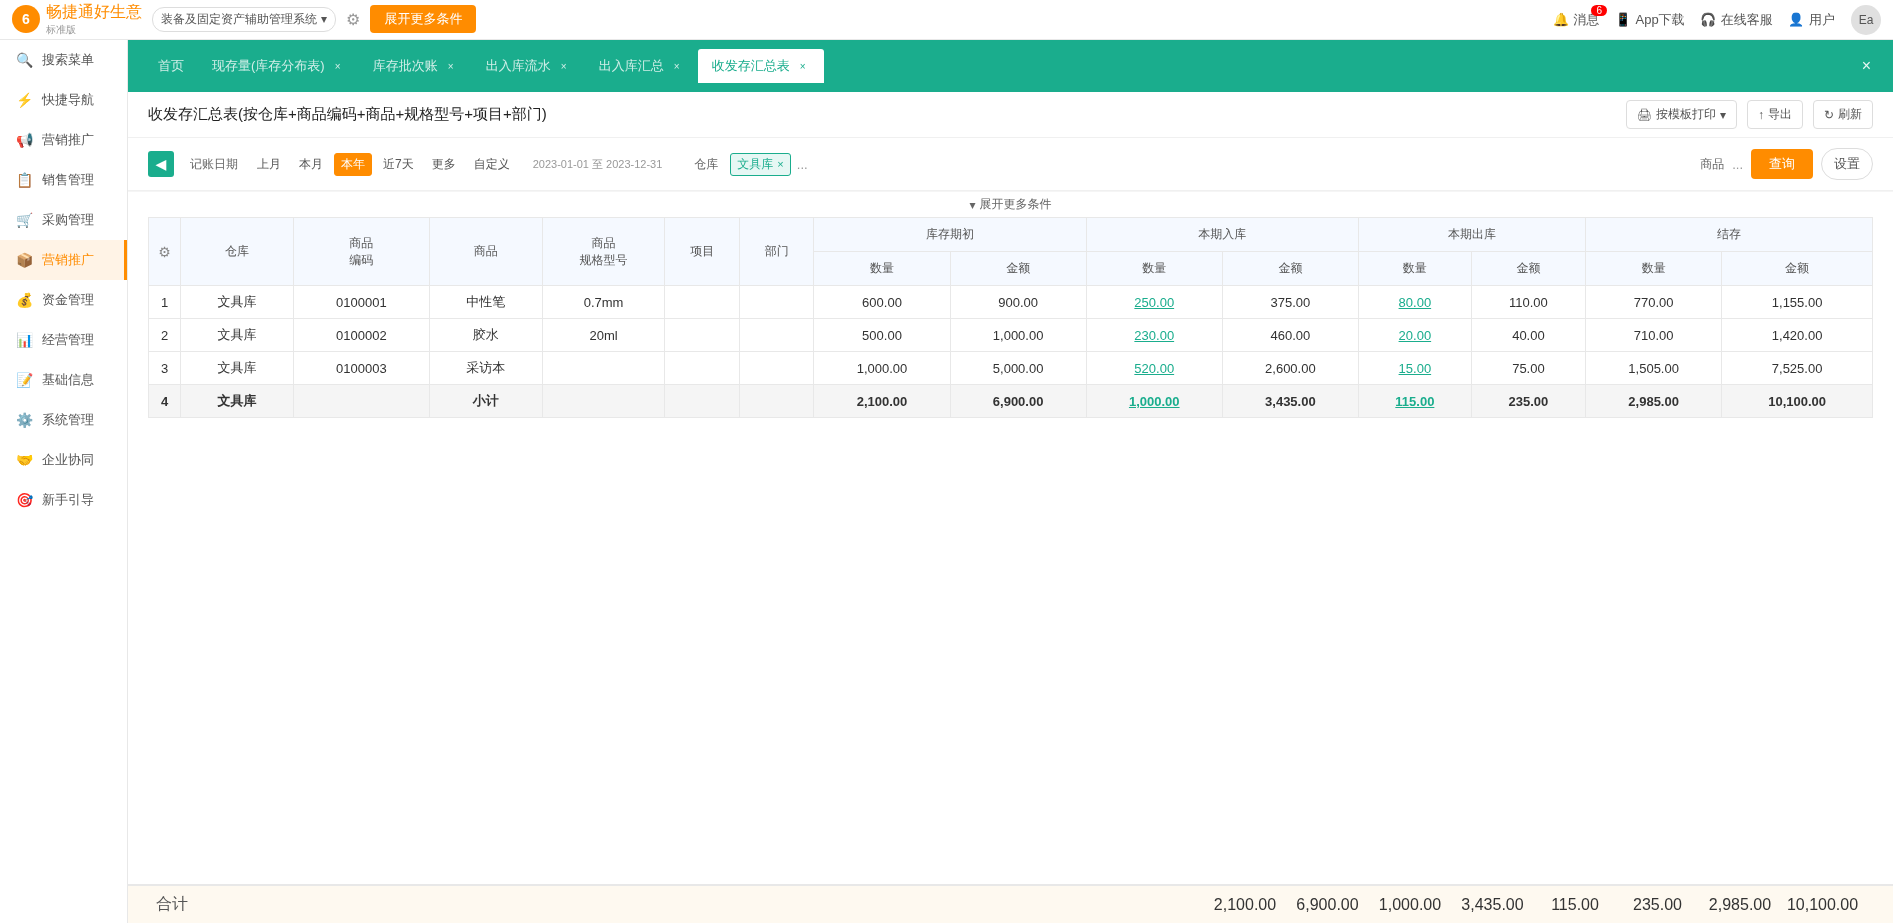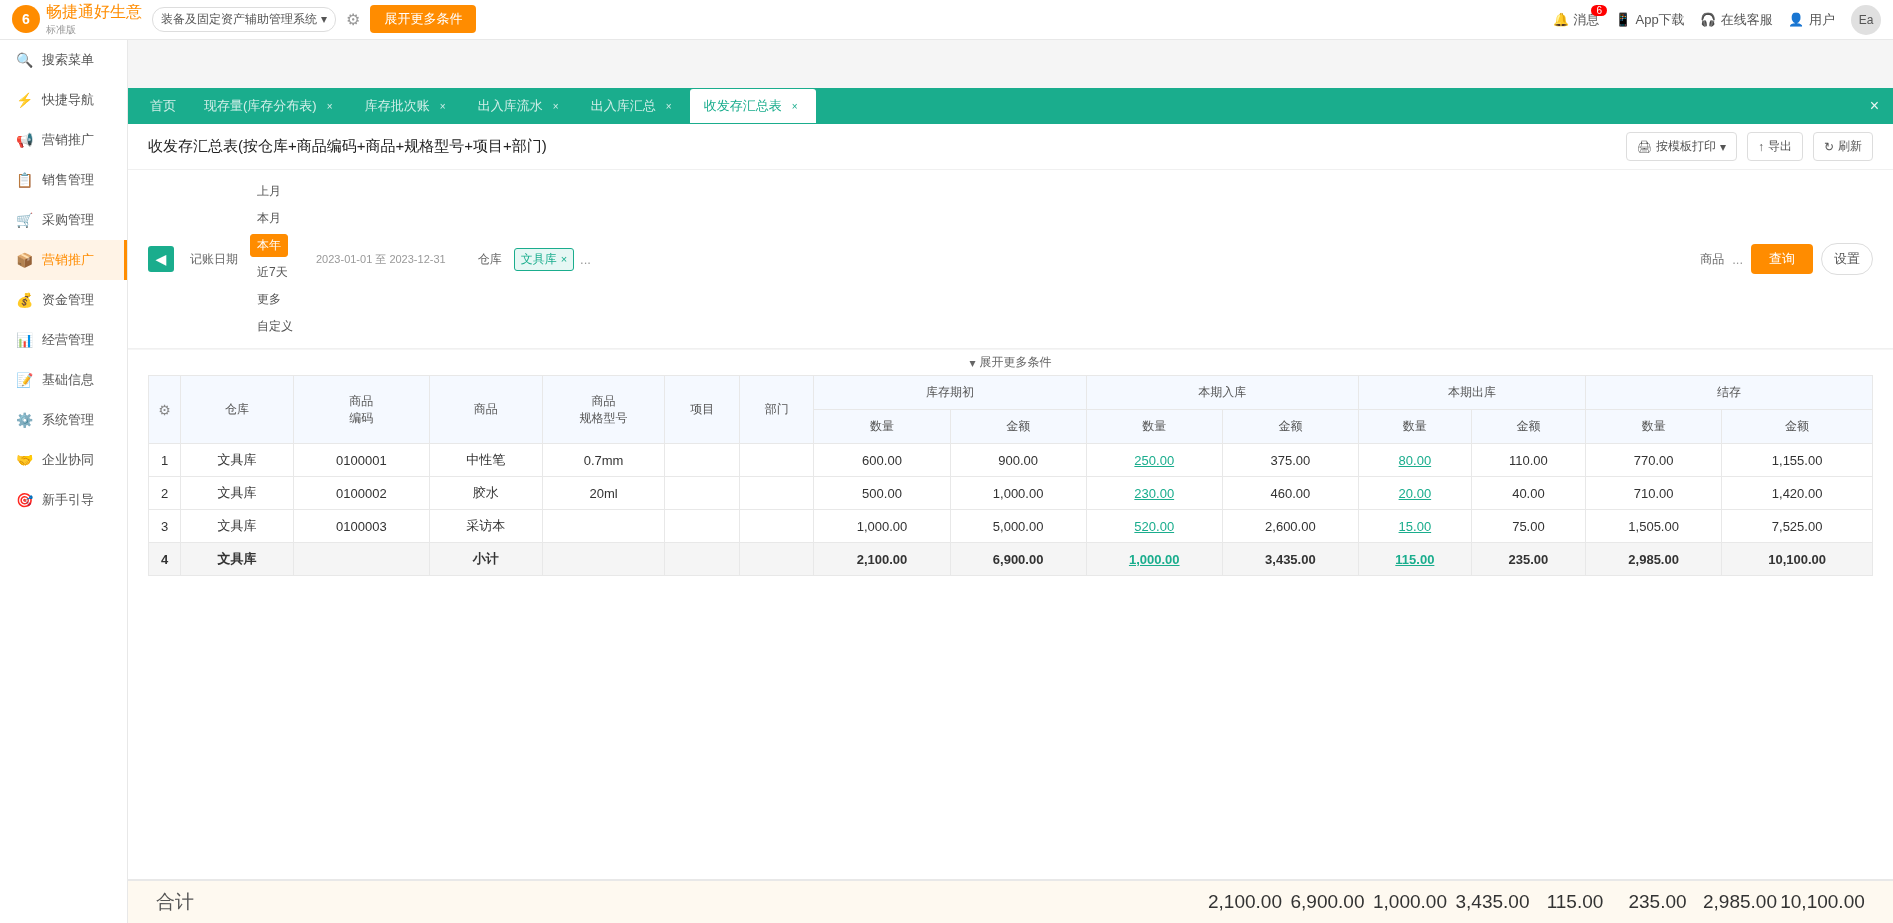--- a/index.html
+++ b/index.html
@@ -21,40 +21,40 @@
     .header-select { border: 1px solid #ddd; border-radius: 12px; padding: 3px 8px; font-size: 12px; background: #fff; color: #555; display: flex; align-items: center; gap: 4px; cursor: pointer; }
     .trial-btn { background: #ff8c00; color: #fff; border: none; border-radius: 4px; padding: 5px 14px; font-size: 13px; cursor: pointer; }
     .top-bar-right { display: flex; align-items: center; gap: 16px; color: #555; font-size: 13px; }
     .top-bar-right-item { display: flex; align-items: center; gap: 4px; cursor: pointer; position: relative; }
     .badge { background: #f00; color: #fff; border-radius: 8px; font-size: 10px; padding: 0 4px; position: absolute; top: -6px; right: -8px; min-width: 16px; text-align: center; }
     .sidebar-item { display: flex; align-items: center; gap: 8px; padding: 11px 16px; cursor: pointer; color: #555; font-size: 13px; transition: background 0.2s; }
     .sidebar-item.active { background: #fff3e6; color: #ff8c00; border-right: 3px solid #ff8c00; }
     .sidebar-icon { font-size: 14px; width: 18px; text-align: center; }
 
     
-    .tab-bar { background: #1aad8d; display: flex; align-items: center; padding: 0 8px; flex-shrink: 0; height: 36px; margin-top: 48px; }
+    .tab-bar { background: #1aad8d; display: flex; align-items: center; padding: 0 16px; flex-shrink: 0; height: 52px; }
     .tab { display: flex; align-items: center; gap: 6px; padding: 8px 14px; font-size: 13px; cursor: pointer; color: rgba(255,255,255,0.8); border-radius: 3px 3px 0 0; transition: background 0.2s; }
     .tab.active { background: #fff; color: #1aad8d; font-weight: 500; }
     .tab-close-btn { display: inline-flex; align-items: center; justify-content: center; width: 14px; height: 14px; border-radius: 50%; font-size: 10px; }
     .tab-bar-end { margin-left: auto; display: flex; align-items: center; }
     .tab-close-all { color: rgba(255,255,255,0.9); cursor: pointer; font-size: 16px; padding: 0 6px; }
 
     
     .page-content { flex: 1; background: #fff; display: flex; flex-direction: column; overflow: hidden; }
     .page-header { padding: 8px 20px 8px 20px; border-bottom: 1px solid #f0f0f0; display: flex; align-items: center; justify-content: space-between; }
     .page-title { font-size: 15px; font-weight: 500; color: #222; }
     .page-header-actions { display: flex; align-items: center; gap: 10px; }
     .action-btn { display: flex; align-items: center; gap: 4px; padding: 5px 10px; border: 1px solid #ddd; border-radius: 4px; cursor: pointer; font-size: 12px; color: #555; background: #fff; }
 
     
     .filter-bar { padding: 10px 20px; border-bottom: 1px solid #f0f0f0; display: flex; align-items: center; gap: 16px; flex-shrink: 0; }
     .filter-expand-btn { width: 26px; height: 26px; background: #1aad8d; color: #fff; border-radius: 3px; display: flex; align-items: center; justify-content: center; cursor: pointer; font-size: 14px; flex-shrink: 0; }
     .filter-row { display: flex; align-items: center; gap: 12px; flex: 1; }
     .filter-label { color: #666; font-size: 12px; white-space: nowrap; }
-    .date-options { display: flex; align-items: flex-start; gap: 4px; flex-direction: column; }
+    .date-options { display: flex; align-items: flex-end; gap: 4px; }
     .date-btn { padding: 2px 6px; border-radius: 3px; cursor: pointer; font-size: 12px; color: #555; border: 1px solid transparent; }
     .date-btn.active { background: #ff8c00; color: #fff; border-color: #ff8c00; border-radius: 3px; }
     .date-range { font-size: 11px; color: #999; }
     .filter-tag-group { display: flex; align-items: center; gap: 6px; }
     .filter-tag { background: #e6f7f4; border: 1px solid #1aad8d; border-radius: 3px; padding: 2px 6px; font-size: 12px; color: #1aad8d; display: flex; align-items: center; gap: 4px; }
     .filter-tag-remove { cursor: pointer; font-size: 11px; }
     .filter-more { color: #999; cursor: pointer; font-size: 13px; }
     .filter-right { margin-left: auto; display: flex; align-items: center; gap: 8px; }
     .expand-more-btn { display: flex; align-items: center; gap: 4px; color: #666; font-size: 12px; cursor: pointer; justify-content: center; padding: 4px 0; border-top: 1px solid #f5f5f5; }
     .filter-section { flex-shrink: 0; }
@@ -63,21 +63,21 @@
     .table-section { flex: 1; overflow: auto; padding: 0 20px; }
     .data-table { width: 100%; border-collapse: collapse; font-size: 13px; }
     .data-table th { background: #f5f9ff; color: #555; font-weight: 500; text-align: center; padding: 8px 6px; border: 1px solid #e8e8e8; white-space: nowrap; font-size: 12px; }
     .data-table td { padding: 7px 8px; border: 1px solid #e8e8e8; text-align: center; color: #333; }
     .data-table .row-subtotal td { font-weight: bold; background: #f5f5f5; }
     .num-link { color: #1aad8d; text-decoration: underline; cursor: pointer; }
     .settings-col { width: 32px; }
     .table-settings-btn { color: #999; cursor: pointer; font-size: 14px; }
 
     
-    .table-footer { background: #fef9f0; border-top: 2px solid #e8e8e8; padding: 8px 28px; display: flex; align-items: center; font-size: 19px; font-weight: 500; flex-shrink: 0; }
+    .table-footer { background: #fef9f0; border-top: 2px solid #e8e8e8; padding: 8px 28px; display: flex; align-items: center; font-size: 16px; font-weight: 500; flex-shrink: 0; }
     .footer-label { color: #555; margin-right: 20px; }
     .footer-values { display: flex; gap: 0; flex: 1; }
     .header-gear { color: #888; cursor: pointer; }
 
     
     .query-btn { background: #ff8c00; color: #fff; border: none; border-radius: 4px; padding: 6px 18px; font-size: 13px; cursor: pointer; }
     .set-btn { background: #fff; color: #555; border: 1px solid #ddd; border-radius: 16px; padding: 6px 12px; font-size: 13px; cursor: pointer; }
   </style>
 </head>
 <body>

